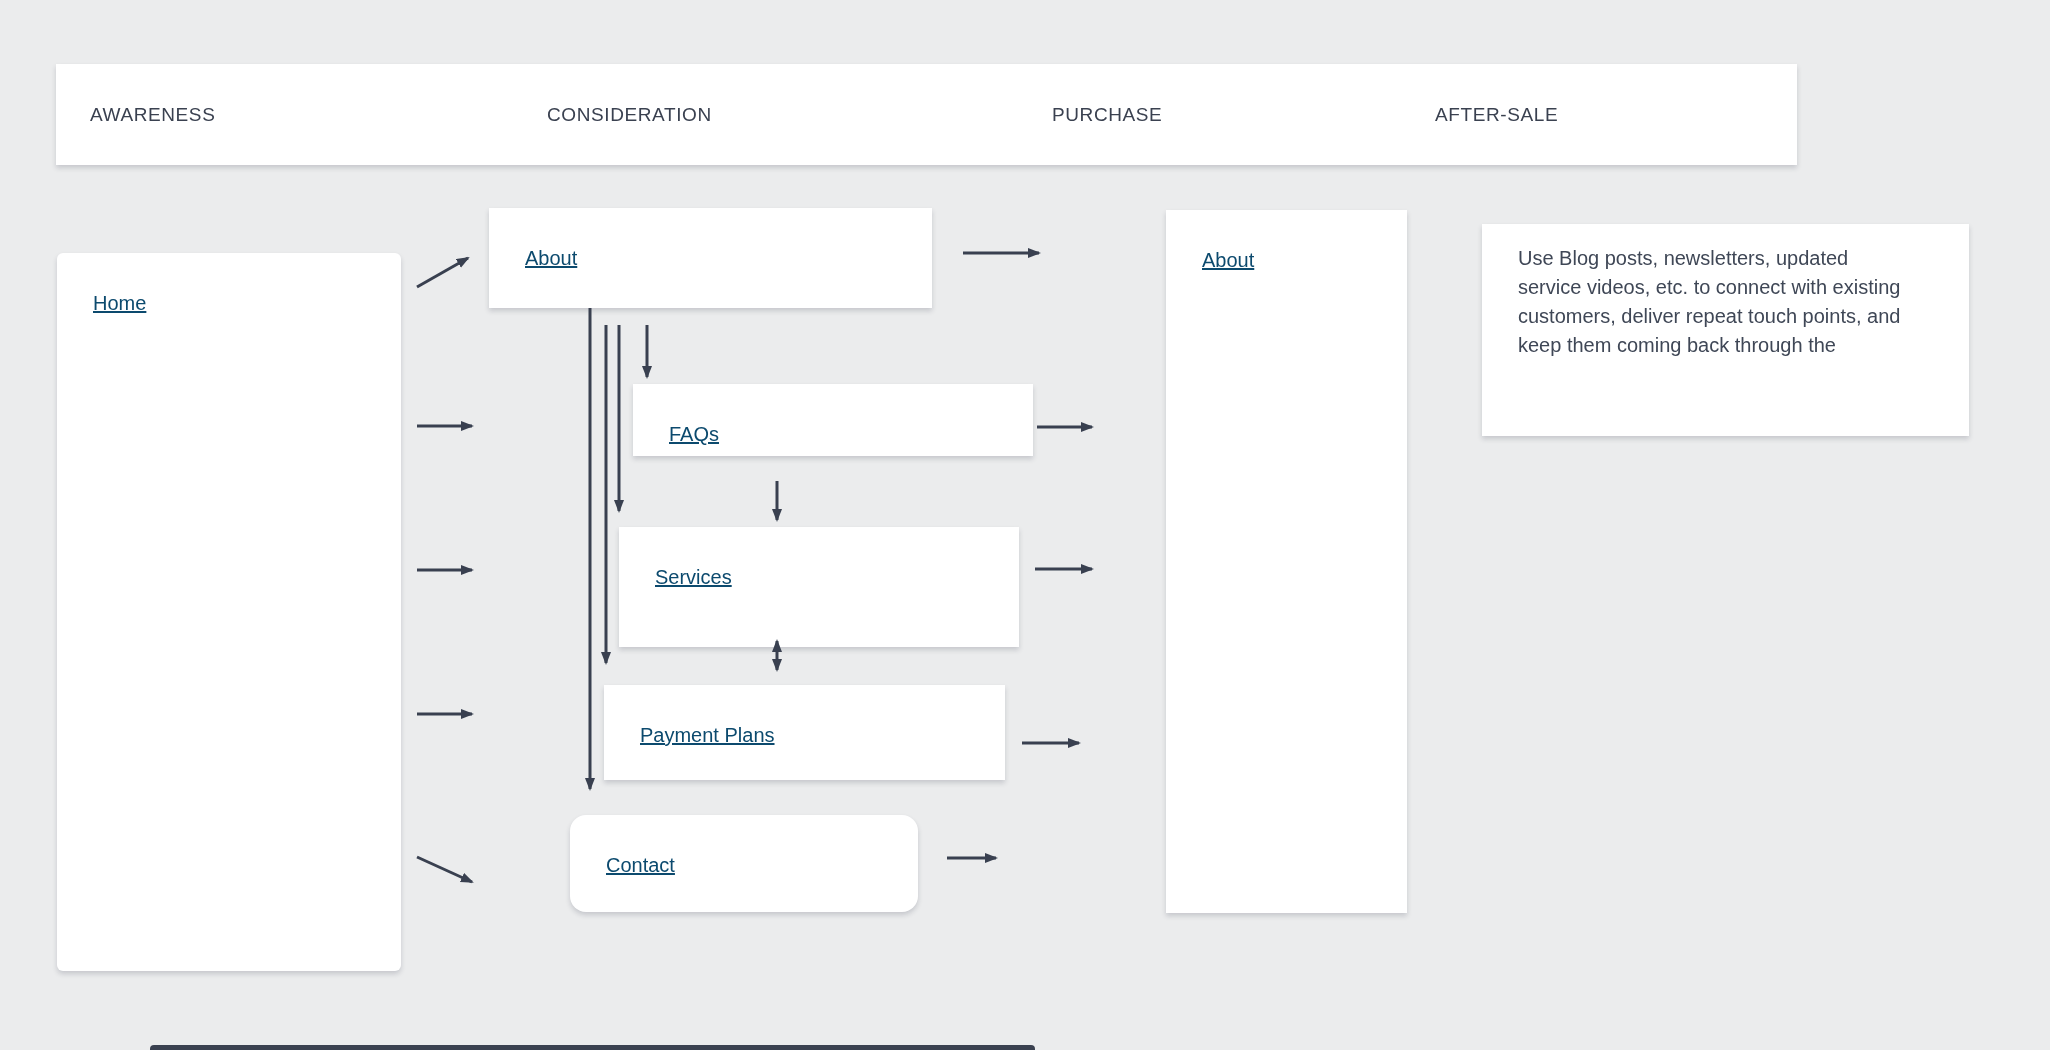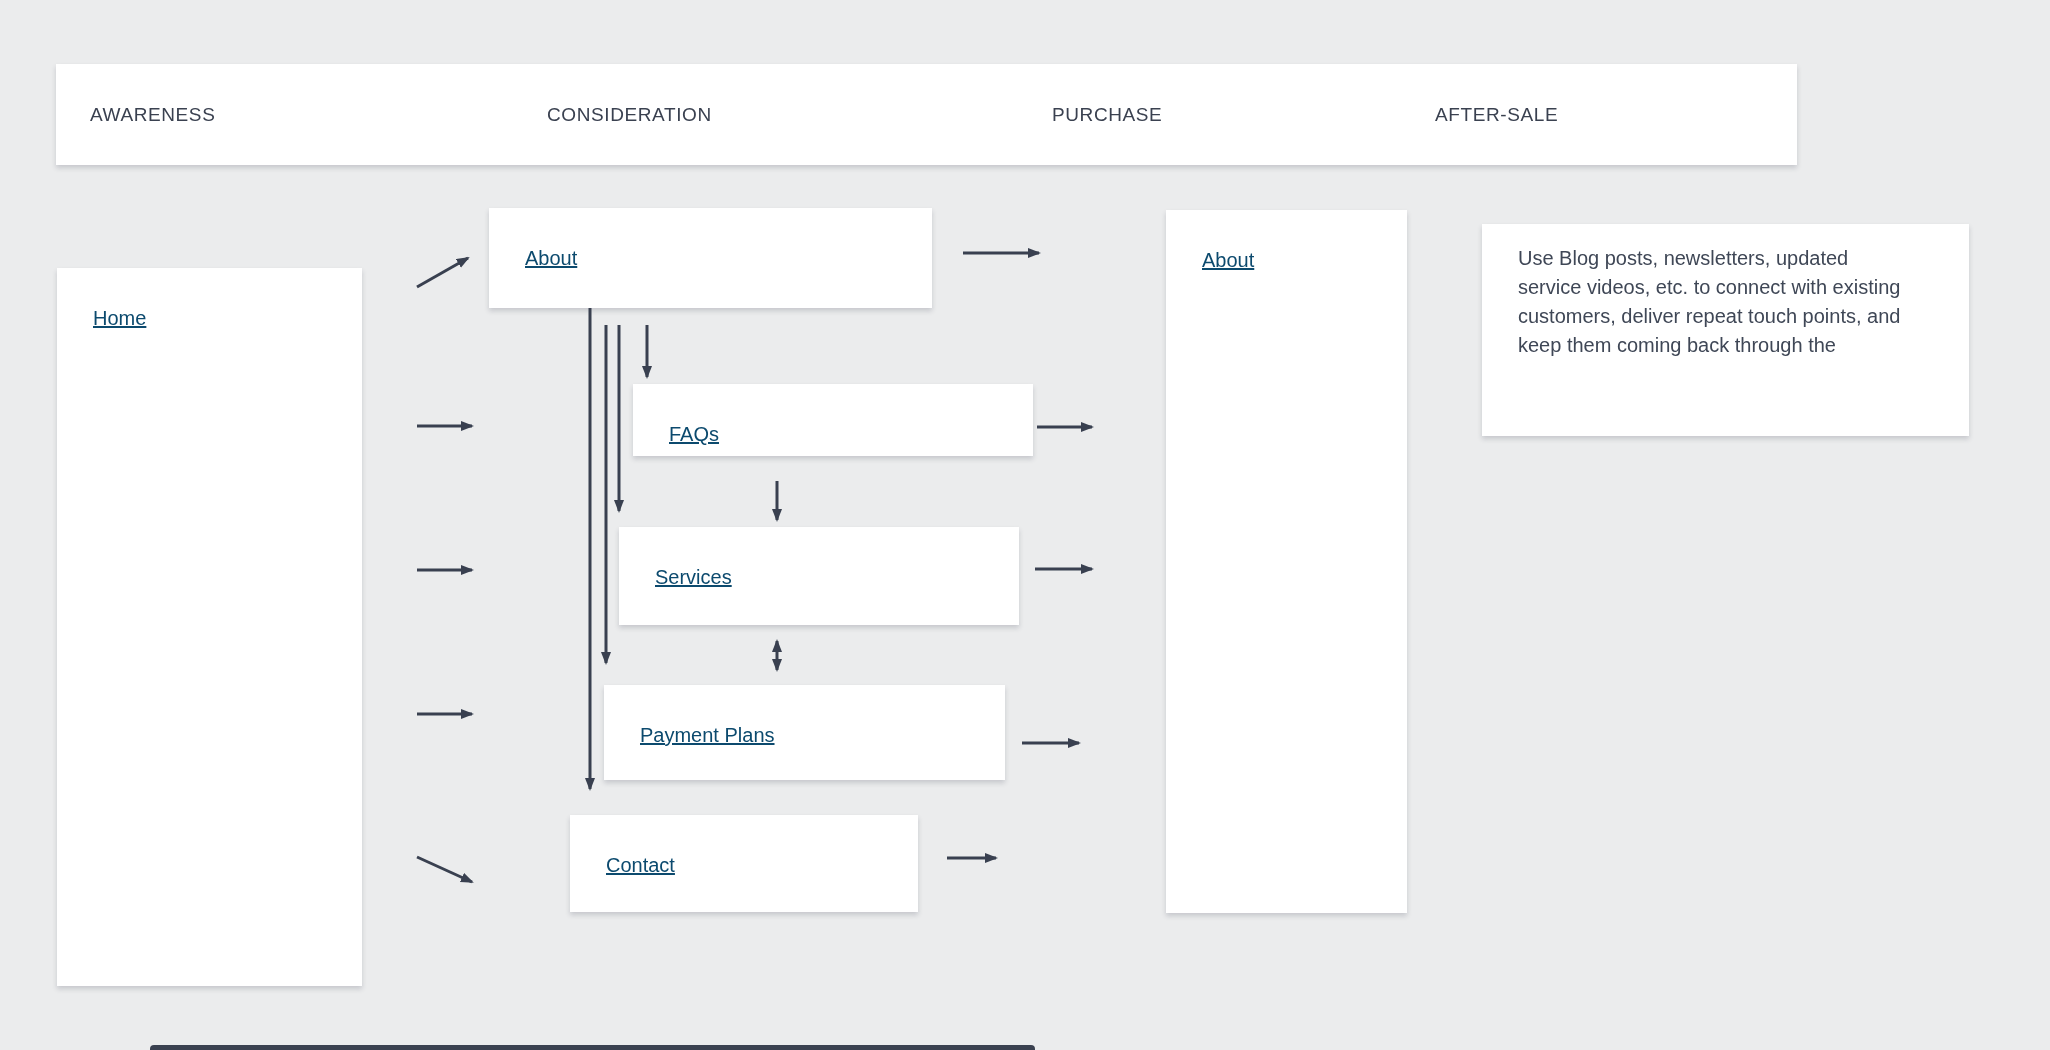--- a/index.html
+++ b/index.html
@@ -40,26 +40,26 @@
     position: absolute;
     top: 0;
     height: 101px;
     display: flex;
     align-items: center;
     font-size: 19px;
     letter-spacing: 0.6px;
     color: #3a4150;
     white-space: nowrap;
   }
-  #card-home     { left: 57px;   top: 268px; width: 305px; height: 718px; }
+  #card-home     { left: 57px;   top: 253px; width: 344px; height: 718px; border-radius: 6px; }
   #card-about    { left: 489px;  top: 208px; width: 443px; height: 100px; }
   #card-faqs     { left: 633px;  top: 384px; width: 400px; height: 72px;  }
-  #card-services { left: 619px;  top: 527px; width: 400px; height: 98px;  }
+  #card-services { left: 619px;  top: 527px; width: 400px; height: 120px;  }
   #card-payment  { left: 604px;  top: 685px; width: 401px; height: 95px;  }
-  #card-contact  { left: 570px;  top: 815px; width: 348px; height: 97px;  }
+  #card-contact  { left: 570px;  top: 815px; width: 348px; height: 97px; border-radius: 16px;  }
   #card-book     { left: 1166px; top: 210px; width: 241px; height: 703px; }
   #card-note     { left: 1482px; top: 224px; width: 487px; height: 212px; padding: 20px 30px 0 36px; }
   .note-line {
     font-size: 20px;
     line-height: 29px;
     color: #3f4756;
     white-space: nowrap;
   }
   #arrow-layer {
     position: absolute;

